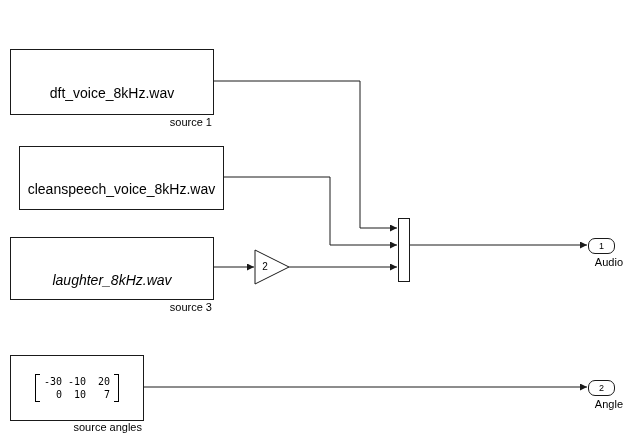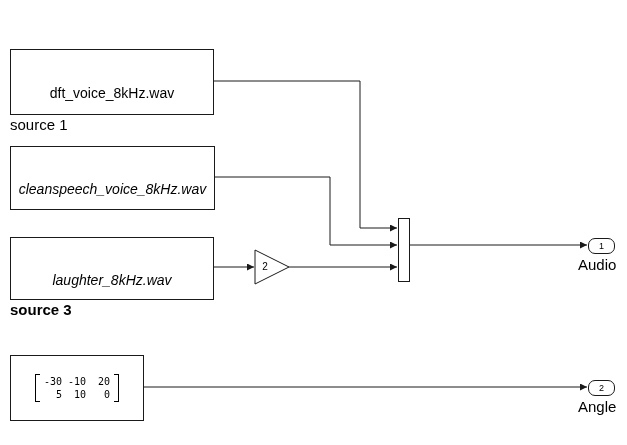--- a/index.html
+++ b/index.html
@@ -23,23 +23,23 @@
     background: #ffffff;
     border: 1px solid #1a1a1a;
     display: flex;
     align-items: center;
     justify-content: center;
   }
   .block-label { font-size: 14px; color: #000000; margin-top: 22px; }
 
   .caption {
     position: absolute;
-    font-size: 15px;
+    font-size: 11px;
     color: #000000;
-    text-align: left;
+    text-align: right;
   }
 
   .mux {
     position: absolute;
     left: 398px; top: 218px;
     width: 10px; height: 62px;
     background: #ffffff;
     border: 1px solid #1a1a1a;
   }
 
@@ -103,40 +103,41 @@
     <polyline class="wire" points="142,387 587,387" marker-end="url(#arrow)"></polyline>
 
     <polygon class="gain-shape" points="255,250 255,284 289,267"></polygon>
   </svg>
 
   <div class="block" style="left:10px; top:49px; width:202px; height:64px;">
     <span class="block-label">dft_voice_8kHz.wav</span>
   </div>
   <div class="caption" style="left:10px; top:116px; width:202px;">source 1</div>
 
-  <div class="block" style="left:10px; top:146px; width:203px; height:62px;font-style:italic;">
+  <div class="block" style="left:19px; top:146px; width:203px; height:62px;">
     <span class="block-label">cleanspeech_voice_8kHz.wav</span>
   </div>
 
   <div class="block" style="left:10px; top:237px; width:202px; height:61px;font-style:italic;">
     <span class="block-label">laughter_8kHz.wav</span>
   </div>
-  <div class="caption" style="left:10px; top:301px; width:202px;font-weight:bold;">source 3</div>
+  <div class="caption" style="left:10px; top:301px; width:202px;">source 3</div>
 
   <div class="gain-value">2</div>
 
   <div class="mux"></div>
 
   <div class="block" style="left:10px; top:355px; width:132px; height:64px;">
     <div class="matrix">
       <div class="br br-l"></div>
-      <div class="matrix-rows"><span>-30 -10  20</span><br><span>  5  10   0</span></div>
+      <div class="matrix-rows"><span>-30 -10  20</span><br><span>  0  10   7</span></div>
       <div class="br br-r"></div>
     </div>
   </div>
+  <div class="caption" style="left:10px; top:421px; width:132px;">source angles</div>
 
   <div class="port" style="left:588px; top:238px;">
     <span>1</span>
   </div>
   <div class="caption" style="left:578px; top:256px; width:45px;">Audio</div>
 
   <div class="port" style="left:588px; top:380px;">
     <span>2</span>
   </div>
   <div class="caption" style="left:578px; top:398px; width:45px;">Angle</div>

